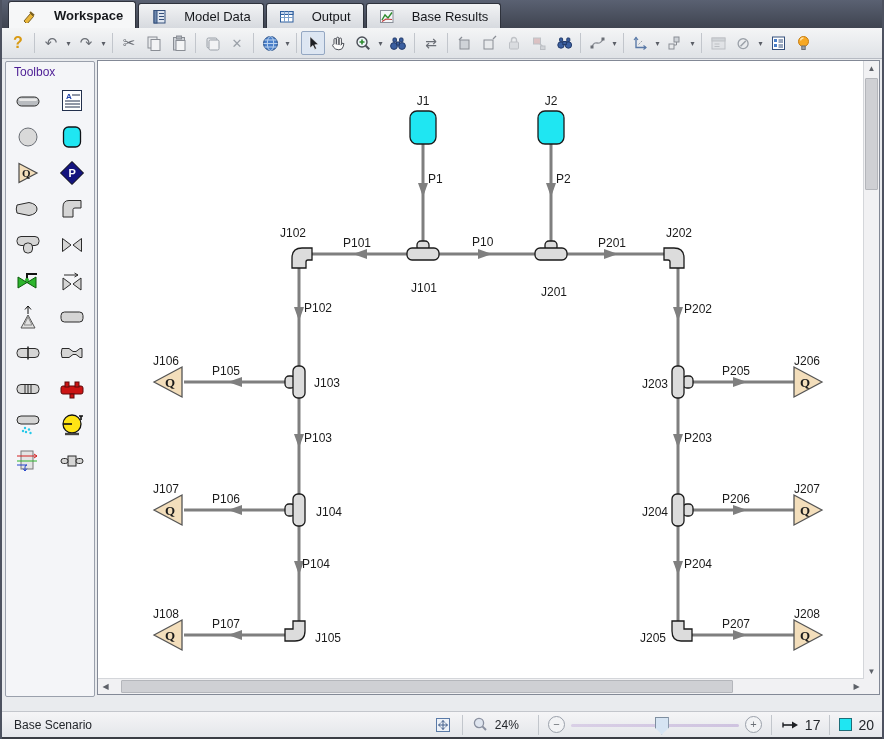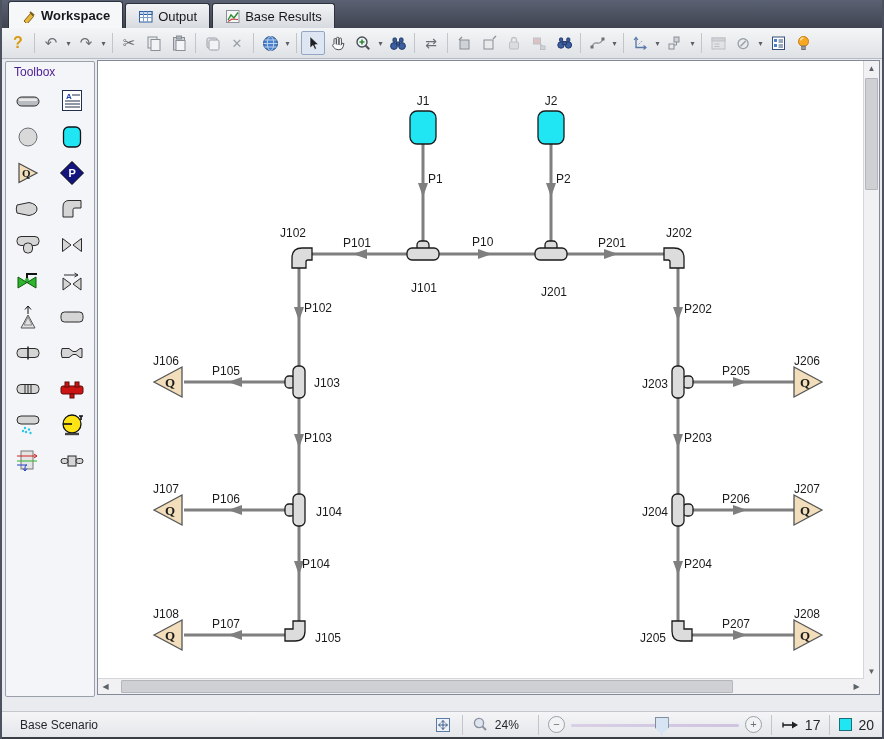--- a/index.html
+++ b/index.html
@@ -1,20 +1,20 @@
 <!DOCTYPE html>
 <html><head>
 <meta charset="utf-8">
 <style>
   html,body{margin:0;padding:0;background:#2f3340;font-family:"Liberation Sans",sans-serif;}
   .window{width:884px;height:739px;position:relative;background:#e9ebee;overflow:hidden;
           border-left:2px solid #4d5260;border-right:2px solid #4d5260;box-sizing:border-box;}
   
   .tabbar{height:28px;background:linear-gradient(#5a6172,#3f4450);display:flex;align-items:flex-end;padding-left:6px;}
-  .tab{height:24px;display:flex;align-items:center;gap:5px;padding:0 12px;font-size:13px;color:#16181c;
+  .tab{height:24px;display:flex;align-items:center;gap:18px;padding:0 12px;font-size:13px;color:#16181c;
        background:linear-gradient(#f2f3f5,#d7dadf);border:1px solid #2e323c;border-bottom:none;
        border-radius:3px 3px 0 0;margin-right:2px;cursor:default;}
   .tab.active{background:#f6f7f8;font-weight:bold;height:26px;}
   .tab svg{flex:0 0 auto;}
   
   .toolbar{height:30px;background:linear-gradient(#f4f5f6,#dfe2e6);border-bottom:1px solid #b6bac2;
            display:flex;align-items:center;padding:0 4px;gap:1px;}
   .tbtn{width:24px;height:24px;display:flex;align-items:center;justify-content:center;border-radius:2px;
         color:#6b6f76;font-size:15px;position:relative;}
   .tbtn.sel{background:#dde6f2;border:1px solid #94a7c2;box-sizing:border-box;}
@@ -36,21 +36,21 @@
            display:flex;flex-direction:column;align-items:center;}
   .hscroll{position:absolute;left:0;right:15px;bottom:0;height:15px;background:#f1f1f3;border-top:1px solid #d4d6da;
            display:flex;align-items:center;}
   .sb-arrow{color:#5d6168;font-size:8px;width:15px;height:15px;display:flex;align-items:center;justify-content:center;}
   .vthumb{width:11px;height:110px;background:#cfd0d4;border:1px solid #b4b6bb;border-radius:1px;margin-top:2px;}
   .hthumb{height:11px;width:610px;background:#cfd0d4;border:1px solid #b4b6bb;border-radius:1px;margin-left:8px;}
   .sb-corner{position:absolute;right:0;bottom:0;width:15px;height:15px;background:#f1f1f3;}
   
   .statusbar{height:25px;background:linear-gradient(#f5f5f7,#e4e6ea);border-top:1px solid #c3c6cc;
              display:flex;align-items:center;font-size:12px;color:#23262b;padding:0 8px;}
-  .scenario{margin-left:10px;}
+  .scenario{margin-left:4px;}
   .sb-right{margin-left:auto;display:flex;align-items:center;gap:6px;}
   .zoomtext{min-width:34px;}
   .roundbtn{width:15px;height:15px;border:1px solid #9aa0aa;border-radius:50%;background:#f2f3f5;color:#6b6f76;
             display:flex;align-items:center;justify-content:center;font-size:11px;line-height:1;}
   .slider{position:relative;width:168px;height:18px;}
   .slider .track{position:absolute;left:0;right:0;top:8px;height:3px;background:linear-gradient(90deg,#d9cfe6,#cfc3e0);border-radius:2px;}
   .slider .thumb{position:absolute;left:84px;top:1px;width:12px;height:16px;background:#d6e4f3;border:1px solid #7e8ea0;
                  clip-path:polygon(0 0,100% 0,100% 62%,50% 100%,0 62%);}
   .count{font-size:14px;}
   .jsq{width:11px;height:11px;background:#1fe6f2;border:1px solid #1d6d79;display:inline-block;}
@@ -65,20 +65,28 @@
   <div class="tabbar">
     <div class="tab active">
       <svg width="15" height="15">
           <path d="M3 13 l6.5-7.5 3 3 -6.5 7.5 z" fill="#e9b63a" stroke="#7c6120" stroke-width="1"></path>
           <path d="M9 4 l4 3.5" stroke="#7c6120" stroke-width="2"></path>
         </svg>
       <span>Workspace</span>
     </div>
     <div class="tab">
       <svg width="15" height="15">
+          <rect x="3" y="1.5" width="11" height="12.5" fill="#dfe6f0" stroke="#35507c"></rect>
+          <rect x="3" y="1.5" width="3" height="12.5" fill="#6d87ad" stroke="#35507c"></rect>
+          <path d="M8 4.5h5M8 7.5h5M8 10.5h5" stroke="#35507c" stroke-width="1"></path>
+        </svg>
+      <span>Model Data</span>
+    </div>
+    <div class="tab">
+      <svg width="15" height="15">
           <rect x="1.5" y="2.5" width="12.5" height="10.5" fill="#fff" stroke="#2e5f9e"></rect>
           <rect x="1.5" y="2.5" width="12.5" height="3" fill="#c8d8ee" stroke="#2e5f9e"></rect>
           <path d="M5.5 2.5v10.5M9.5 2.5v10.5M1.5 8.5h12.5" stroke="#7aa0cc" stroke-width="1"></path>
         </svg>
       <span>Output</span>
     </div>
     <div class="tab">
       <svg width="15" height="15">
           <rect x="1.5" y="1.5" width="12.5" height="12" fill="#f4f6f8" stroke="#8a8f99"></rect>
           <polyline points="3,11 6,6 9,9 13,3.5" fill="none" stroke="#2d8a2d" stroke-width="1.4"></polyline>

